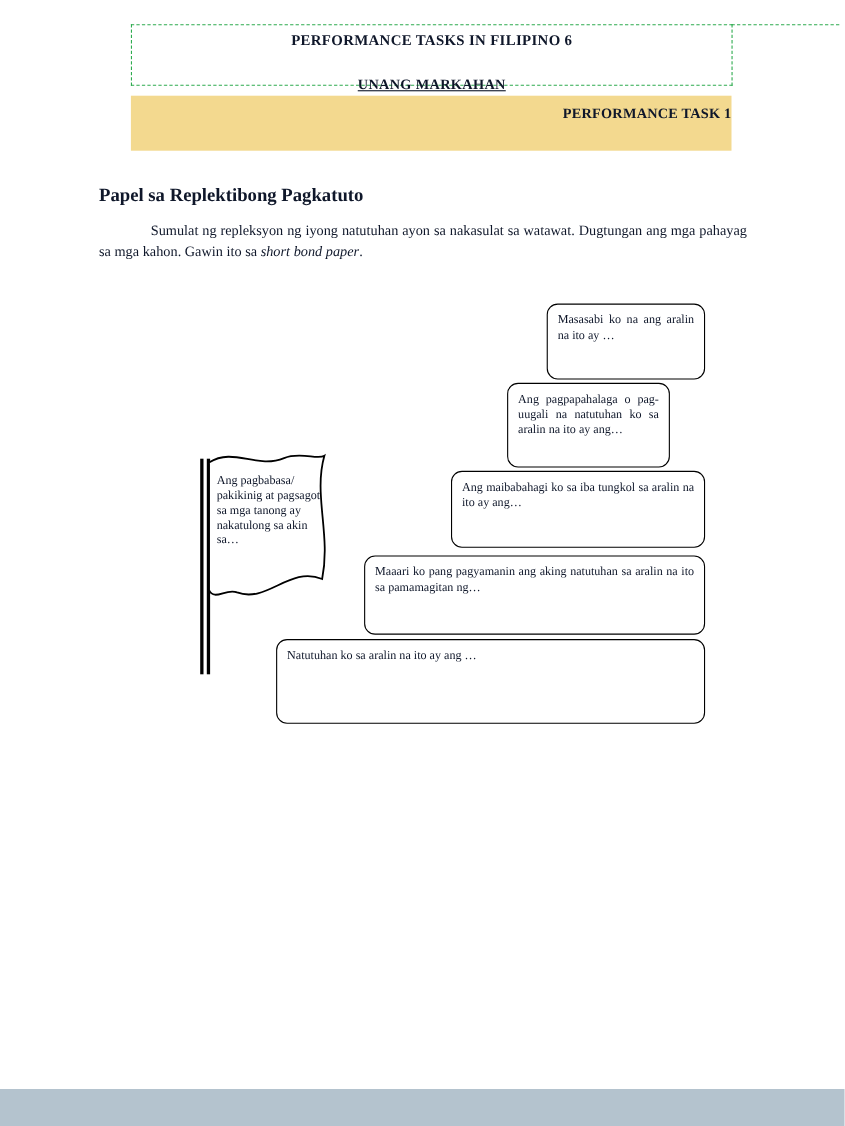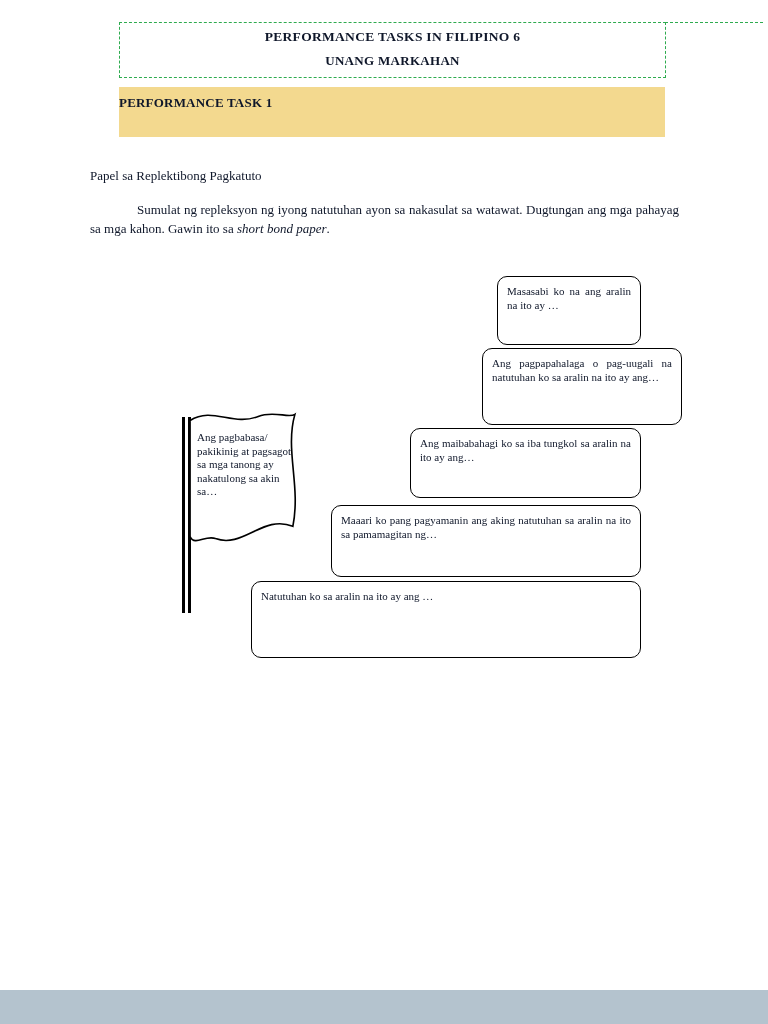--- a/index.html
+++ b/index.html
@@ -24,50 +24,51 @@
     box-sizing: content-box;
   }
   .header-box .h1 {
     font-weight: bold;
     font-size: 13.5px;
     letter-spacing: 0.3px;
   }
   .header-box .h2 {
     font-weight: bold;
     font-size: 13px;
-    margin-top: 8px;
+    margin-top: 24px;
+    text-decoration: underline;
     letter-spacing: 0.3px;
   }
   .dash-ext {
     position: absolute;
     left: 665px; top: 22px;
     width: 98px; height: 0;
     border-top: 1px dashed var(--border-green, #2eab4f);
   }
 
   
   .task-box {
     position: absolute;
     left: 119px; top: 87px;
     width: 546px; height: 50px;
     background: var(--task-bg, #f3d98f);
-    text-align: left;
+    text-align: right;
     font-weight: bold;
     font-size: 13px;
     letter-spacing: 0.2px;
     padding-top: 8px;
     box-sizing: border-box;
   }
   .task-box div { margin-bottom: 4px; }
 
   .section-heading {
     position: absolute;
     left: 90px; top: 168px;
-    font-weight: normal;
-    font-size: 13px;
+    font-weight: bold;
+    font-size: 17px;
   }
 
   .instructions {
     position: absolute;
     left: 90px; top: 200px;
     width: 589px;
     font-size: 13px;
     line-height: 19px;
     text-align: justify;
     text-indent: 47px;
@@ -144,21 +145,21 @@
              C 75 108, 55 142, 28 132
              C 18 128, 8 140, 3 130
              Z" fill="#ffffff" stroke="#000000" stroke-width="1.6"></path>
   </svg>
   <div class="flag-text">Ang pagbabasa/ pakikinig at pagsagot sa mga tanong ay nakatulong sa akin sa…</div>
 
   <div class="step-box" style="left:497px; top:276px; width:144px; height:69px;">
     <span>Masasabi ko na ang aralin na ito ay …</span>
   </div>
 
-  <div class="step-box" style="left:461px; top:348px; width:200px; height:77px;margin-left:21px;">
+  <div class="step-box" style="left:461px; top:348px; width:148px; height:77px;">
     <span>Ang pagpapahalaga o pag-uugali na natutuhan ko sa aralin na ito ay ang…</span>
   </div>
 
   <div class="step-box" style="left:410px; top:428px; width:231px; height:70px;">
     <span>Ang maibabahagi ko sa iba tungkol sa aralin na ito ay ang…</span>
   </div>
 
   <div class="step-box" style="left:331px; top:505px; width:310px; height:72px;">
     <span>Maaari ko pang pagyamanin ang aking natutuhan sa aralin na ito sa pamamagitan ng…</span>
   </div>

